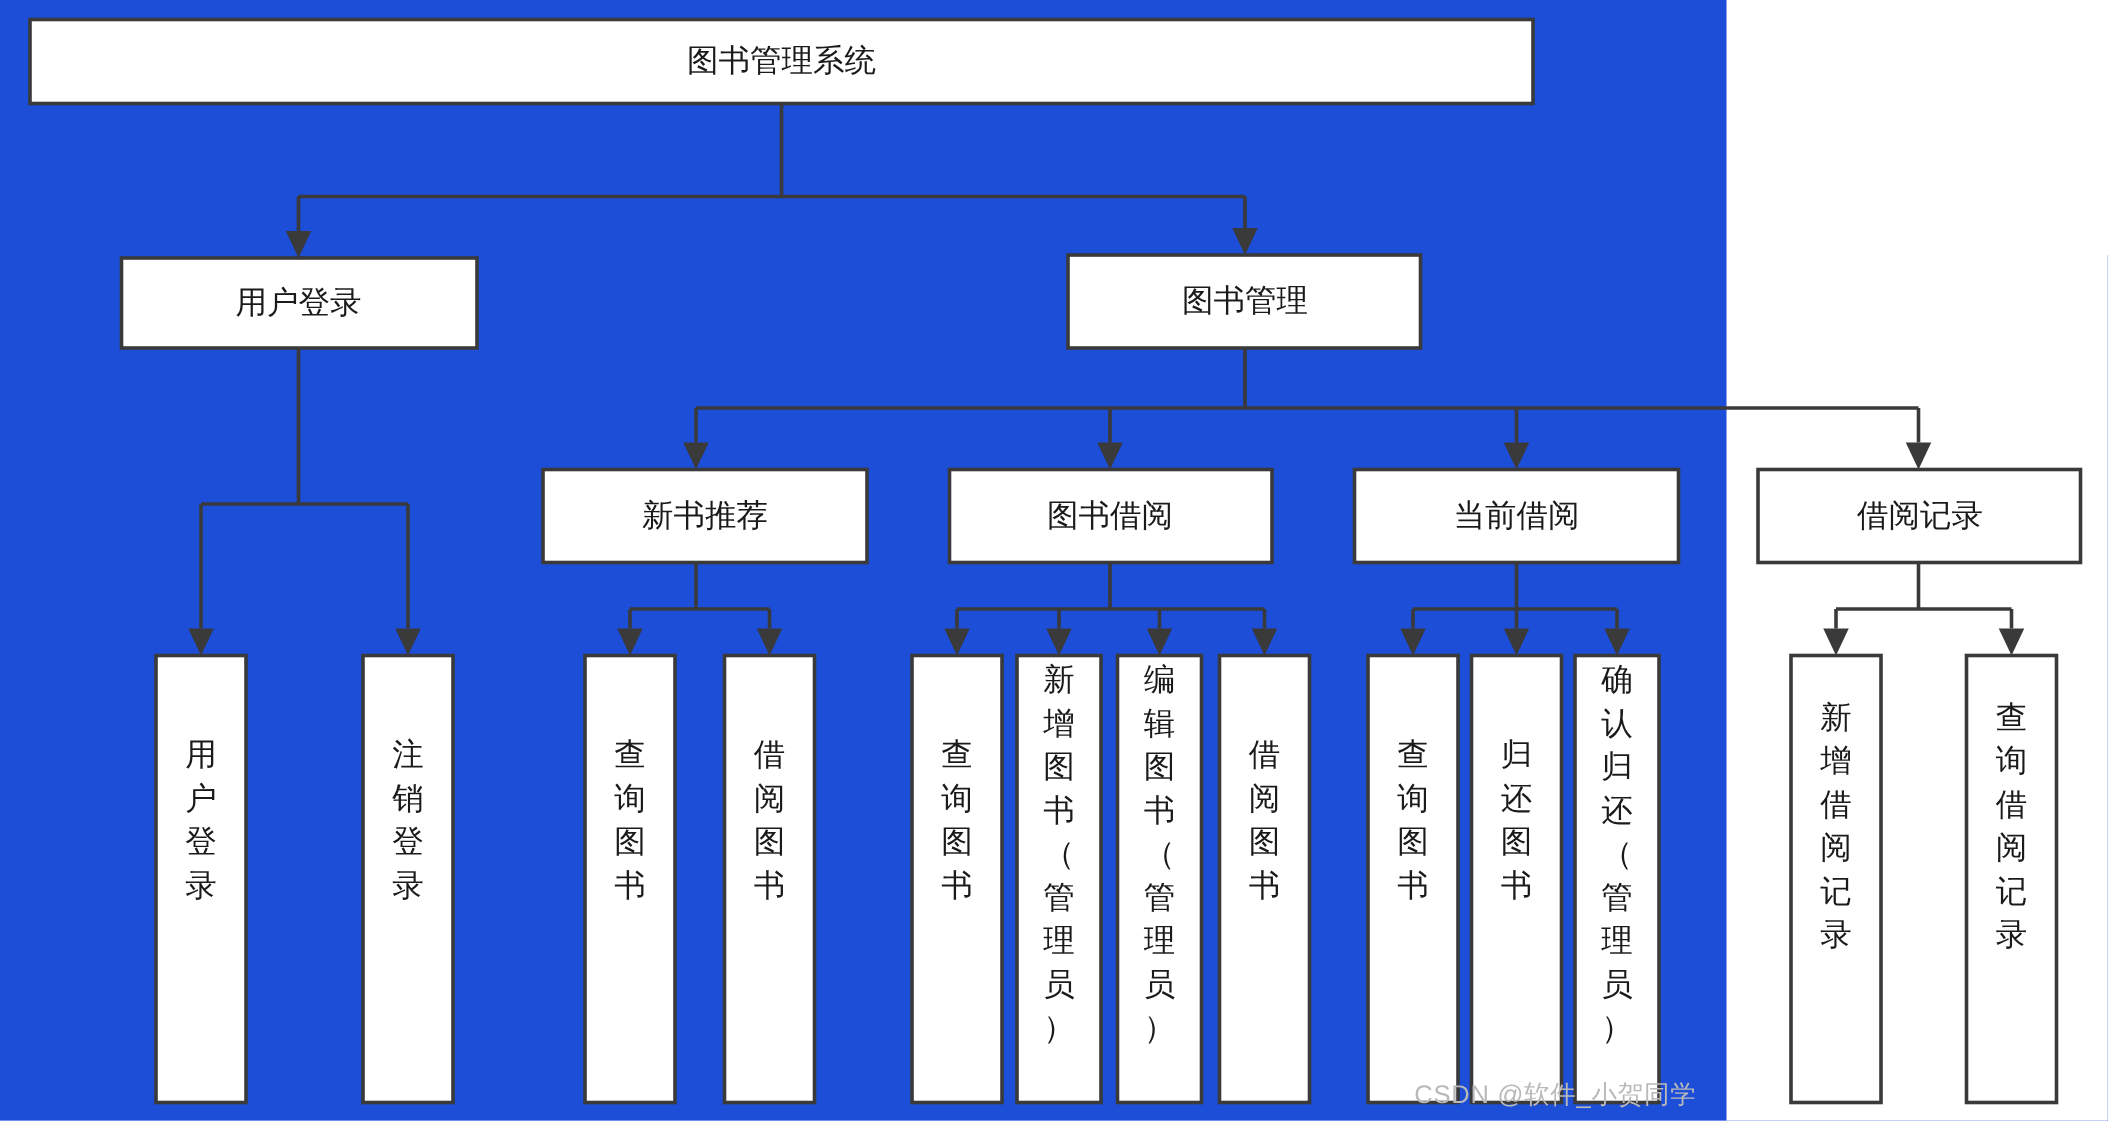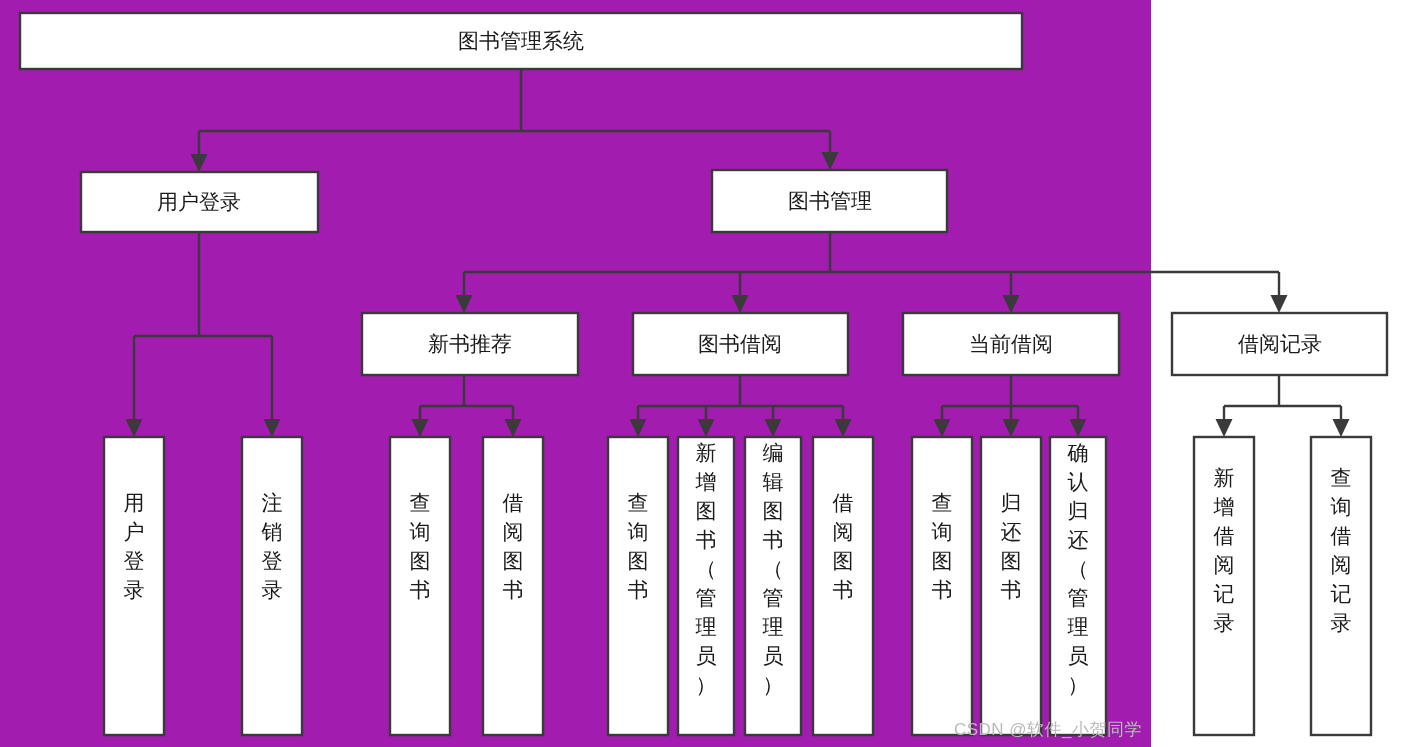--- a/index.html
+++ b/index.html
@@ -11,21 +11,21 @@
     width: 1405px;
     height: 747px;
     font-family: "Liberation Sans", "DejaVu Sans", sans-serif;
     overflow: hidden;
     position: relative;
   }
   #diagram-root {
     position: relative;
     width: 1151px;
     height: 747px;
-    background: #a21caf;
+    background: #1d4ed8;
   }
   svg#tree-svg {
     position: absolute;
     left: 0;
     top: 0;
     width: 1405px;
     height: 747px;
     display: block;
   }
   .node-box {
@@ -51,21 +51,21 @@
     dominant-baseline: middle;
   }
   .node-label-v {
     font-family: "Liberation Sans", "DejaVu Sans", sans-serif;
     font-size: 21px;
     fill: #1a1a1a;
     text-anchor: middle;
   }
   .watermark-text {
     position: absolute;
-    right: 9px;
+    right: 20px;
     bottom: 6px;
     font-family: "Liberation Sans", "DejaVu Sans", sans-serif;
     font-size: 17px;
     color: #b9b9b9;
     white-space: nowrap;
     letter-spacing: 0.5px;
   }
 </style>
 </head>
 <body>

